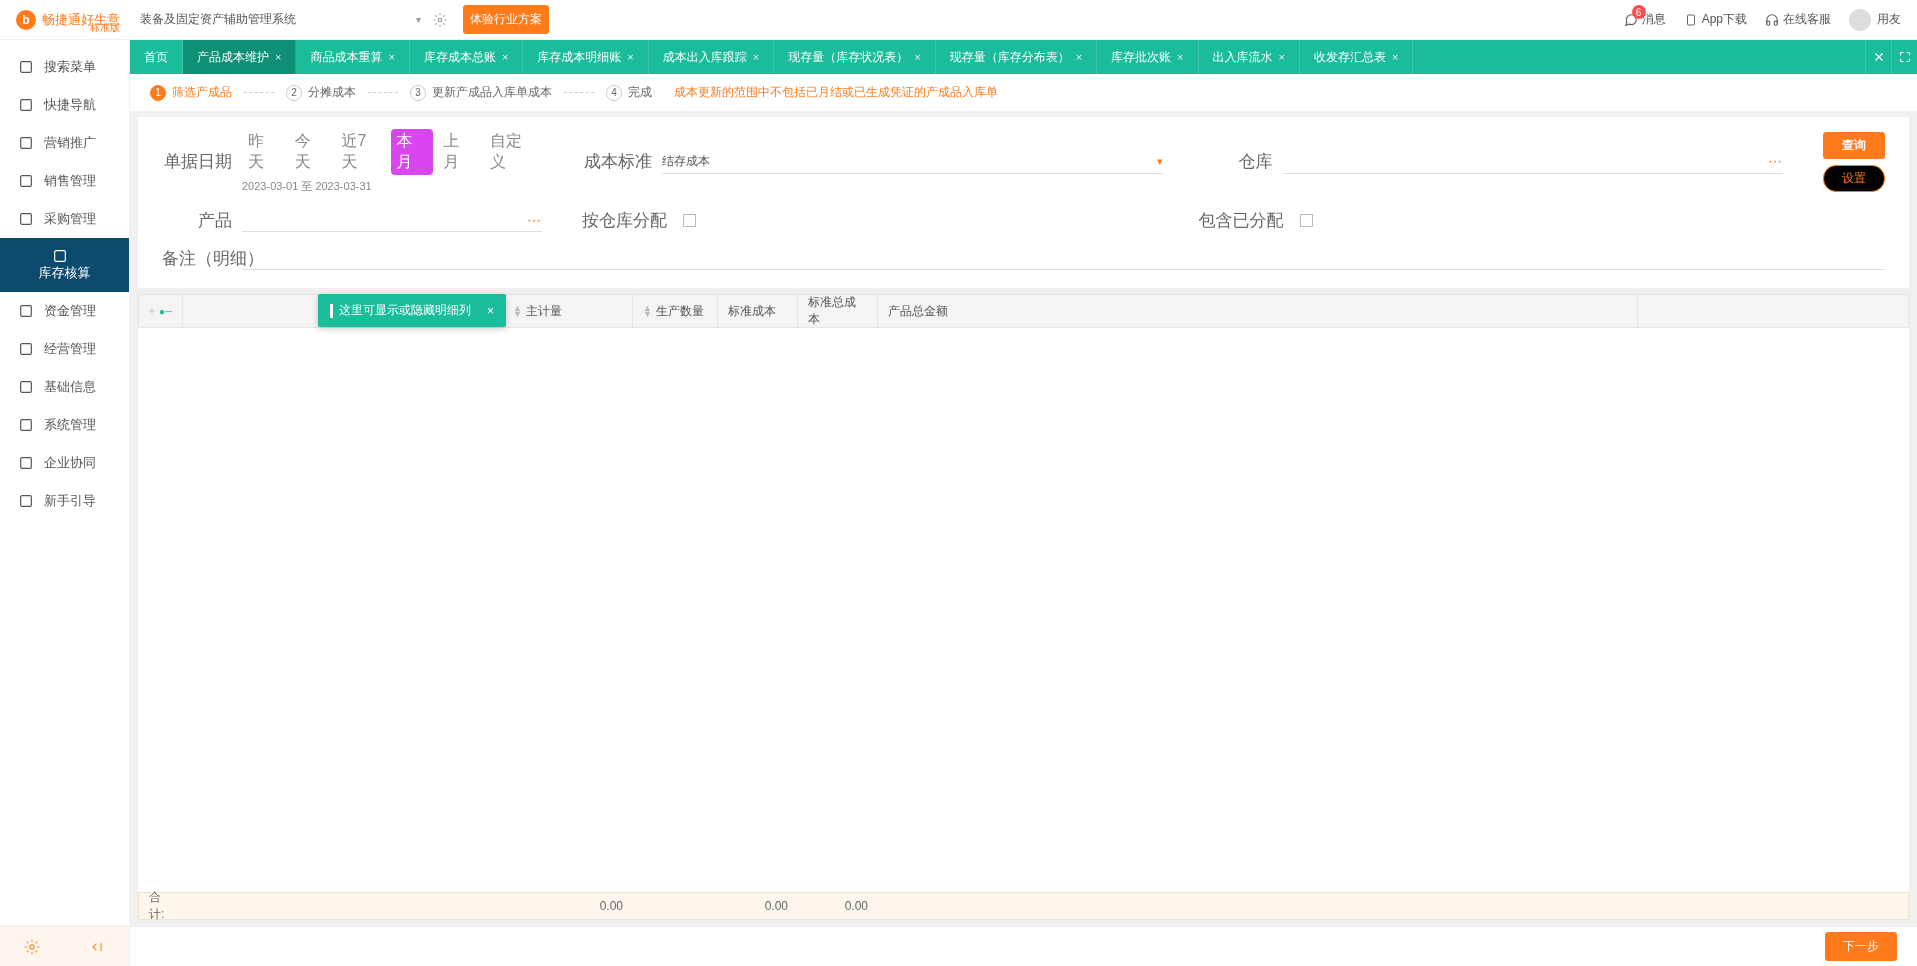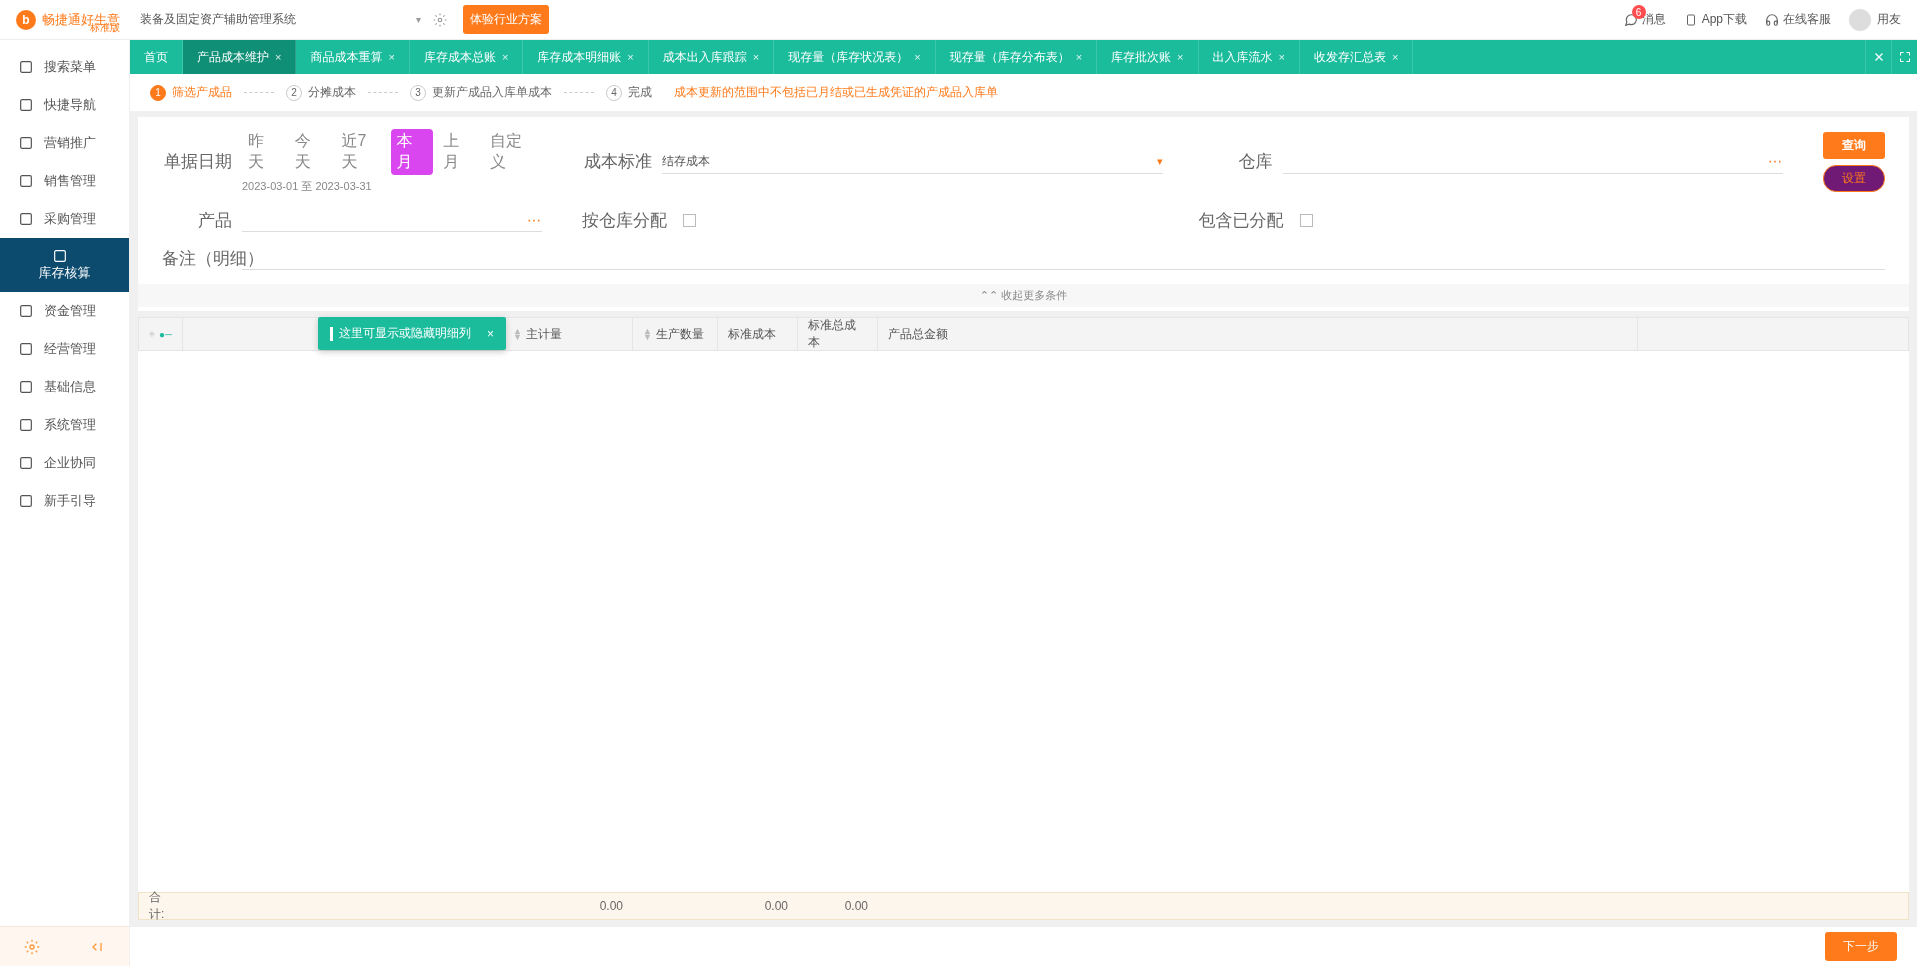--- a/index.html
+++ b/index.html
@@ -67,21 +67,21 @@
 .dp { color: #888; padding: 2px 6px; cursor: pointer; }
 .dp.active { background: #d946ef; color: #fff; border-radius: 4px; }
 .date-range { color: #888; font-size: 11px; margin-top: 4px; }
 .sel-line { border-bottom: 1px solid #ddd; height: 24px; display: flex; align-items: center; position: relative; }
 .sel-val { color: #555; font-size: 12px; }
 .sel-chev { position: absolute; right: 0; color: #ff7a1a; font-size: 11px; }
 .sel-more { position: absolute; right: 0; color: #ff7a1a; font-size: 14px; letter-spacing: 1px; }
 .chk { width: 13px; height: 13px; border: 1px solid #bbb; background: #fff; display: inline-block; margin-left: 6px; vertical-align: middle; }
 .btns-right { display: flex; flex-direction: column; gap: 6px; margin-left: auto; }
 .btn-query { background: #ff7a1a; color: #fff; border: none; border-radius: 3px; padding: 5px 18px; font-size: 12px; cursor: pointer; font-weight: bold; }
-.btn-set { background: #701a75; color: #ff7a1a; border: 1px solid #ff7a1a; border-radius: 13px; padding: 4px 18px; font-size: 12px; cursor: pointer; }
+.btn-set { background: #000000; color: #ff7a1a; border: 1px solid #ff7a1a; border-radius: 13px; padding: 4px 18px; font-size: 12px; cursor: pointer; }
 .collapse-bar { text-align: center; font-size: 11px; color: #888; padding: 4px 0; background: #f7f7f7; margin: 0 -24px; }
 
 
 .table-wrap { background: #fff; margin: 6px 8px; flex: 1; display: flex; flex-direction: column; position: relative; }
 .thead { display: flex; background: #f4f4f4; border: 1px solid #e5e5e5; height: 34px; }
 .th { display: flex; align-items: center; padding: 0 10px; border-right: 1px solid #e5e5e5; color: #555; font-size: 12px; position: relative; }
 .th .sort { color: #bbb; margin-right: 4px; font-size: 9px; display: flex; flex-direction: column; line-height: 6px; }
 .th-gear { width: 44px; justify-content: center; }
 .popover { position: absolute; left: 180px; top: 0; background: #1abc9c; color: #fff; font-size: 12px; padding: 8px 12px; border-radius: 2px; display: flex; align-items: center; z-index: 10; box-shadow: 0 2px 6px rgba(0,0,0,0.2); }
 .popover::before { content: ''; position: absolute; left: -6px; top: 12px; border: 6px solid transparent; border-right-color: #1abc9c; }
@@ -402,24 +402,20 @@
             <span class="chk"></span>
           </div>
           <div style="flex:0 0 70px;"></div>
         </div>
         <div class="filter-row">
           <div class="f-item" style="flex:1;">
             <span class="f-label">备注（明细）</span>
             <div class="f-body sel-line"></div>
           </div>
         </div>
-        <div class="collapse-bar">
-          <span>⌃⌃ </span>
-          <span>收起更多条件</span>
-        </div>
       </div>
 
       <div class="table-wrap">
         <div class="thead" id="thead">
           <div class="th th-gear">
             <svg width="14" height="14" viewBox="0 0 24 24" fill="none" stroke="#888" stroke-width="2">
                 <circle cx="12" cy="12" r="3"></circle>
                 <path d="M12 1v3m0 16v3M4.2 4.2l2.1 2.1m11.4 11.4l2.1 2.1M1 12h3m16 0h3M4.2 19.8l2.1-2.1m11.4-11.4l2.1-2.1"></path>
               </svg>
             <span style="margin-left:4px;color:#1abc9c;font-size:10px;">●─</span>

